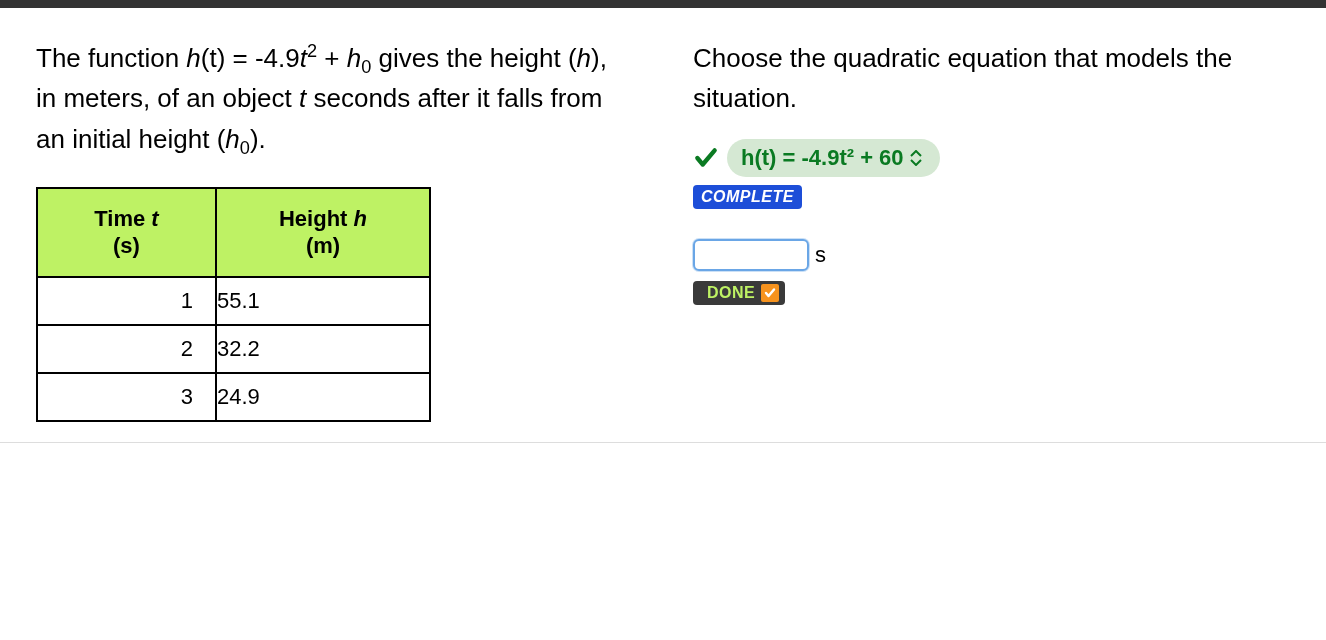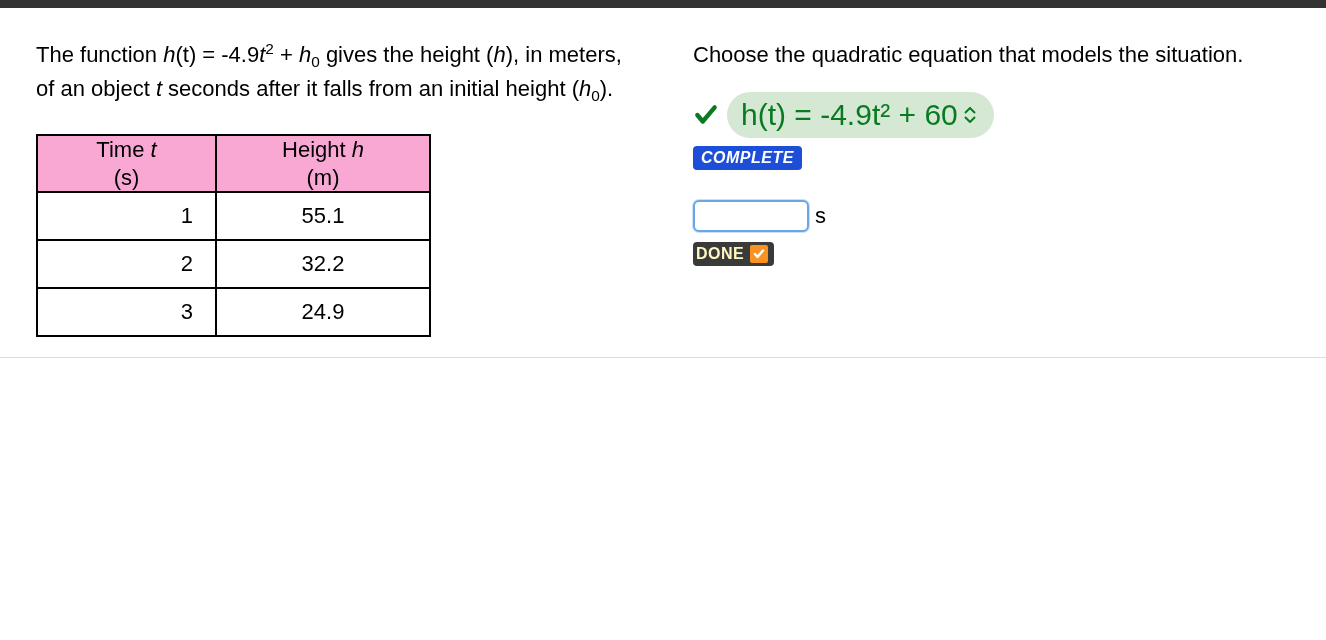--- a/index.html
+++ b/index.html
@@ -1,41 +1,41 @@
 <!DOCTYPE html>
 <html><head>
 <meta charset="utf-8">
 <style>
   html,body{margin:0;padding:0;font-family:Arial,Helvetica,sans-serif;background:#fff;color:#000}
   .frame{width:1326px;height:640px;box-sizing:border-box;position:relative}
   .topbar{height:8px;background:#333}
   .content{display:flex;padding:30px 36px 20px 36px;gap:60px;border-bottom:1px solid #ddd}
   .col{flex:1;min-width:0}
-  .para{font-size:22px;line-height:1.55;margin:0 0 28px 0}
+  .para{font-size:26px;line-height:1.55;margin:0 0 28px 0}
   .ital{font-style:italic}
   .sup{font-size:.7em;vertical-align:super;line-height:0}
   .sub{font-size:.7em;vertical-align:sub;line-height:0}
   table.data{border-collapse:collapse;margin-top:4px}
   table.data th,table.data td{border:2px solid #000;padding:10px 0;font-size:22px;text-align:center}
-  table.data th{background:#f9a8d4;font-weight:normal;line-height:1.25;padding:0 0}
+  table.data th{background:#bef264;font-weight:bold;line-height:1.25;padding:16px 0}
   table.data th.c1,table.data td.c1{width:155px}
   table.data th.c2,table.data td.c2{width:212px}
   table.data td.c1{text-align:right;padding-right:22px}
-  table.data td.c2{text-align:center}
+  table.data td.c2{text-align:left}
   .ansrow{display:flex;align-items:center;gap:8px;margin:10px 0 8px 0}
   .check svg{display:block}
   .pill{background:#d5e8d3;border-radius:26px;padding:6px 18px 6px 14px;display:flex;align-items:center;gap:6px}
-  .pill-text{color:#0a7a22;font-weight:normal;font-size:30px;font-family:Arial,Helvetica,sans-serif}
+  .pill-text{color:#0a7a22;font-weight:bold;font-size:22px;font-family:Arial,Helvetica,sans-serif}
   .updn{display:flex;flex-direction:column;line-height:0;color:#0a7a22}
   .updn svg{display:block}
   .badge{display:inline-block;background:#1d4ed8;color:#fff;font-weight:bold;font-style:italic;font-size:16px;padding:3px 8px;border-radius:4px;letter-spacing:.5px;margin-bottom:20px}
   .inputrow{display:flex;align-items:center;gap:6px;margin:10px 0 10px 0}
   .answer-input{width:116px;height:32px;border:2px solid #6aa6e6;border-radius:6px;box-shadow:0 0 0 1px rgba(106,166,230,.35);background:#fff;outline:none;font-size:18px;padding:0 8px;box-sizing:border-box}
   .unit{font-size:22px}
-  .donebtn{display:inline-flex;align-items:center;background:#3a3a3a;color:#fef9c3;font-weight:bold;font-size:16px;padding:3px 6px 3px 3px;border-radius:4px;border:none;cursor:pointer;letter-spacing:.5px}
+  .donebtn{display:inline-flex;align-items:center;background:#3a3a3a;color:#bef264;font-weight:bold;font-size:16px;padding:3px 6px 3px 14px;border-radius:4px;border:none;cursor:pointer;letter-spacing:.5px}
   .donebtn .tick{width:18px;height:18px;background:#f7931e;margin-left:6px;display:flex;align-items:center;justify-content:center;border-radius:2px}
   .donebtn .tick svg{display:block}
 </style>
 </head>
 <body>
 
 <div class="frame">
   <div class="topbar"></div>
   <div class="content">
 

